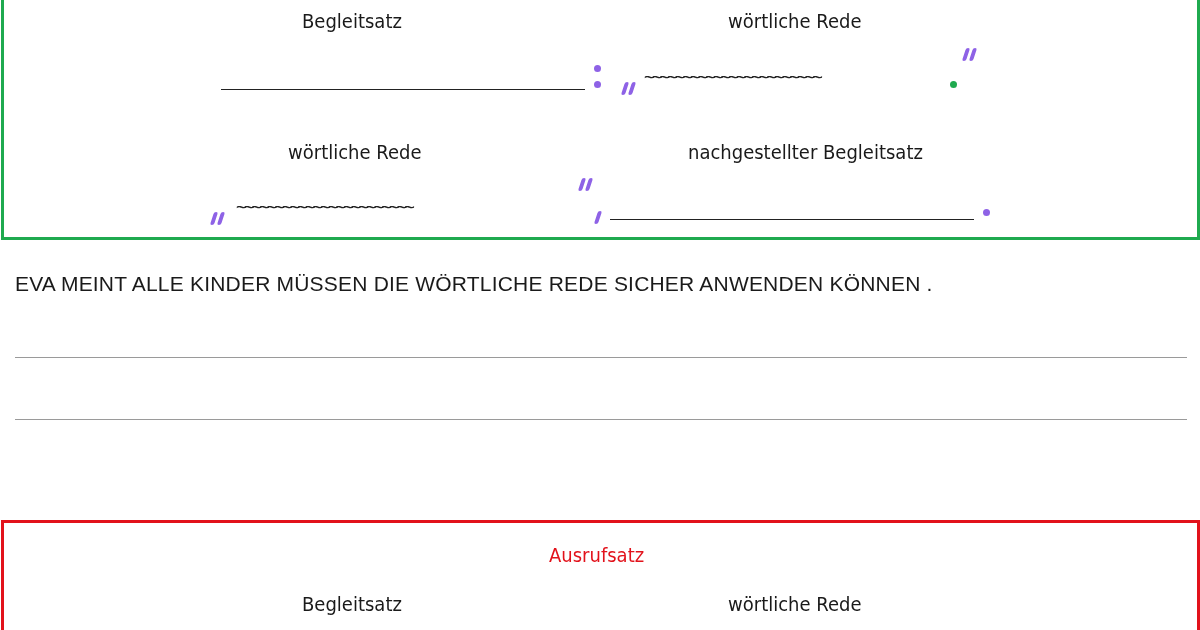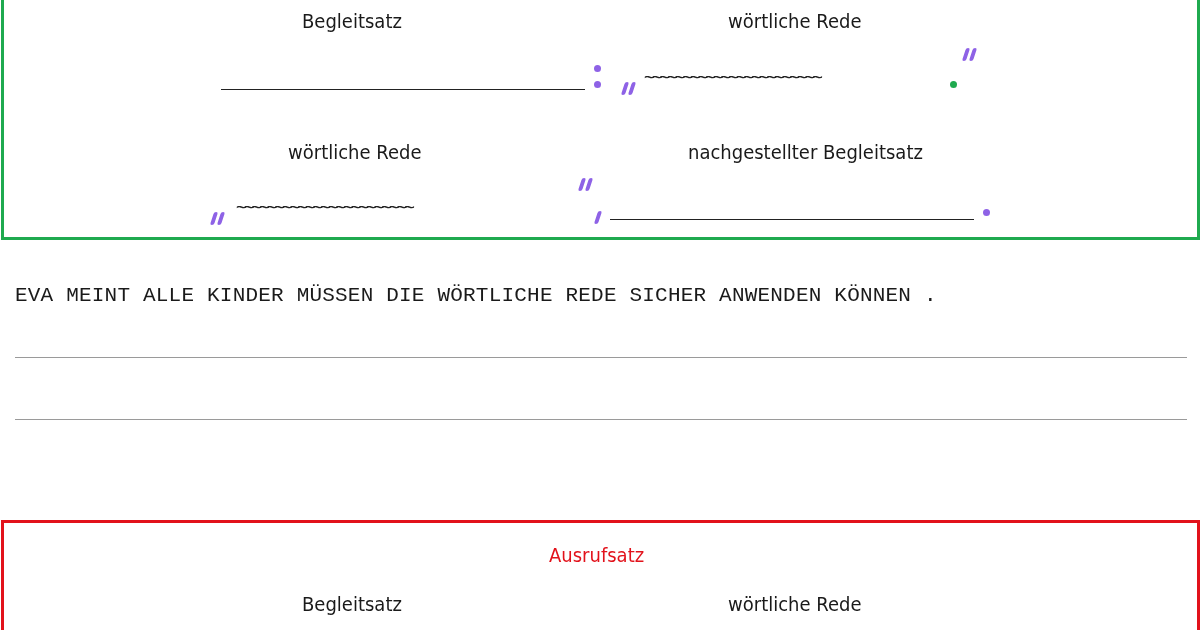--- a/index.html
+++ b/index.html
@@ -28,22 +28,22 @@
     font-family:"DejaVu Sans Mono", monospace; letter-spacing:-3.2px;
   }
   .dot { position:absolute; border-radius:50%; }
   .purple { background:#8e62e6; }
   .green { background:#1faa4f; }
   .comma-bar {
     position:absolute; width:4px; height:13px; background:#8e62e6;
     border-radius:3px; transform:skewX(-18deg);
   }
   .sentence {
-    position:absolute; left:15px; top:284px; font-size:21px; color:#1a1a1a;
-    font-family:Liberation Mono, monospace; white-space:nowrap;
+    position:absolute; left:15px; top:272px; font-size:21px; color:#1a1a1a;
+    font-family:Liberation Sans, sans-serif; white-space:nowrap;
     letter-spacing:0.2px;
   }
   .write-line { position:absolute; left:15px; width:1172px; height:0; border-top:1.5px solid #9a9a9a; }
 </style>
 </head>
 <body>
 
 <div class="box-green"></div>
 
 <div class="label" style="left:302px; top:9px;">Begleitsatz</div>

